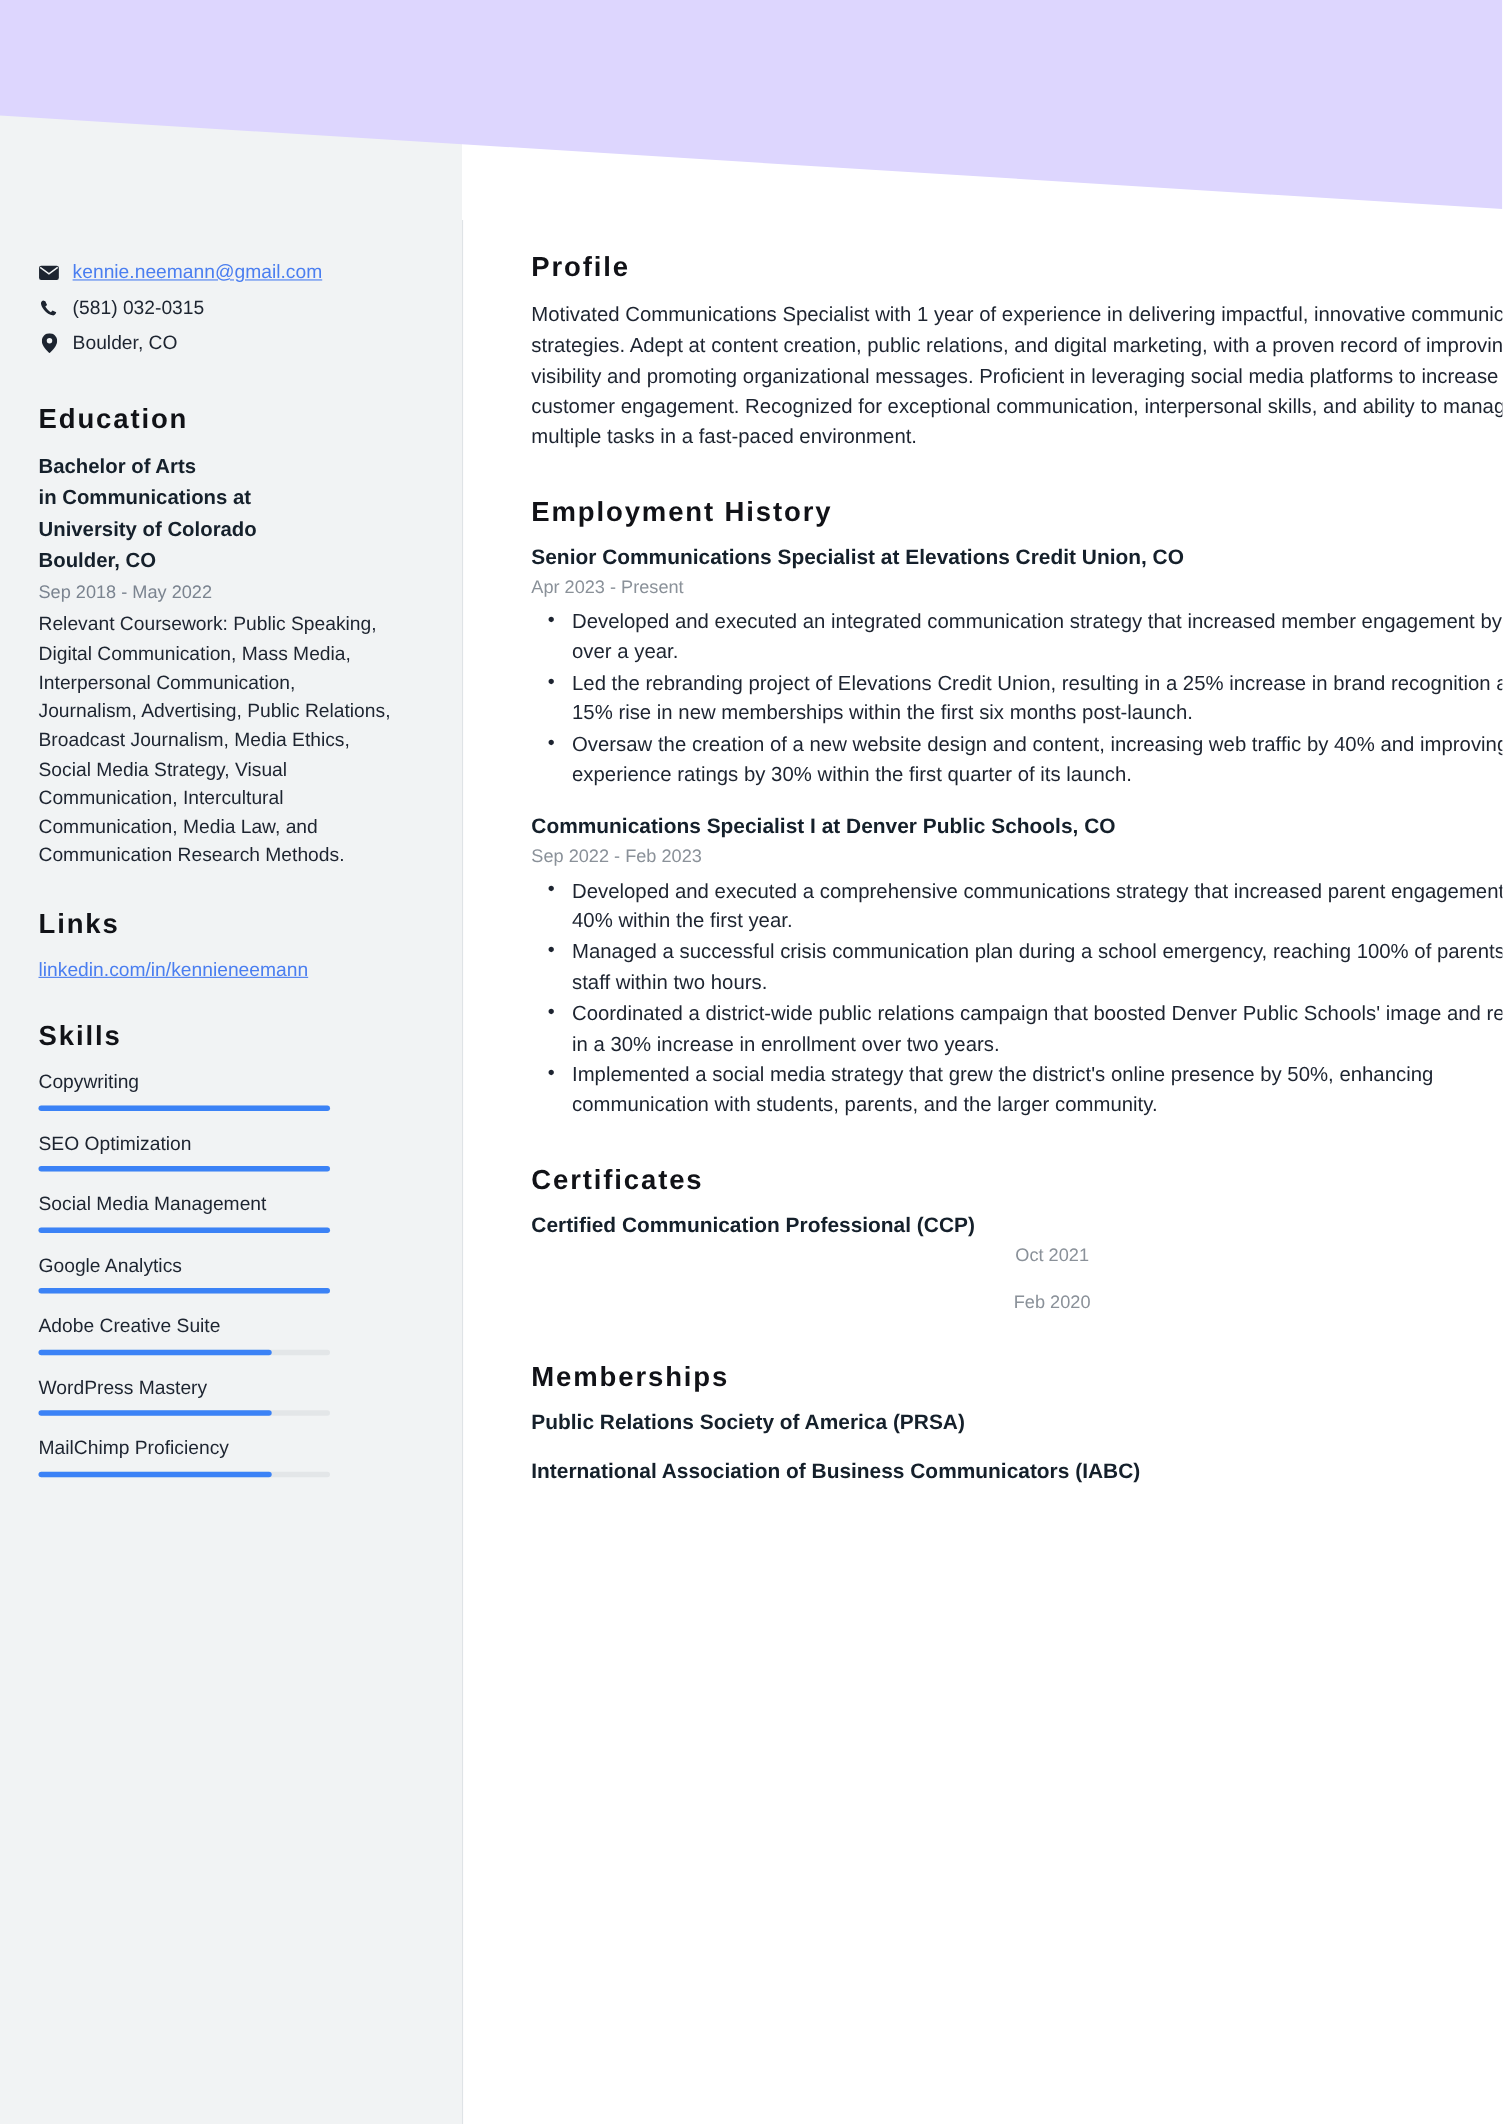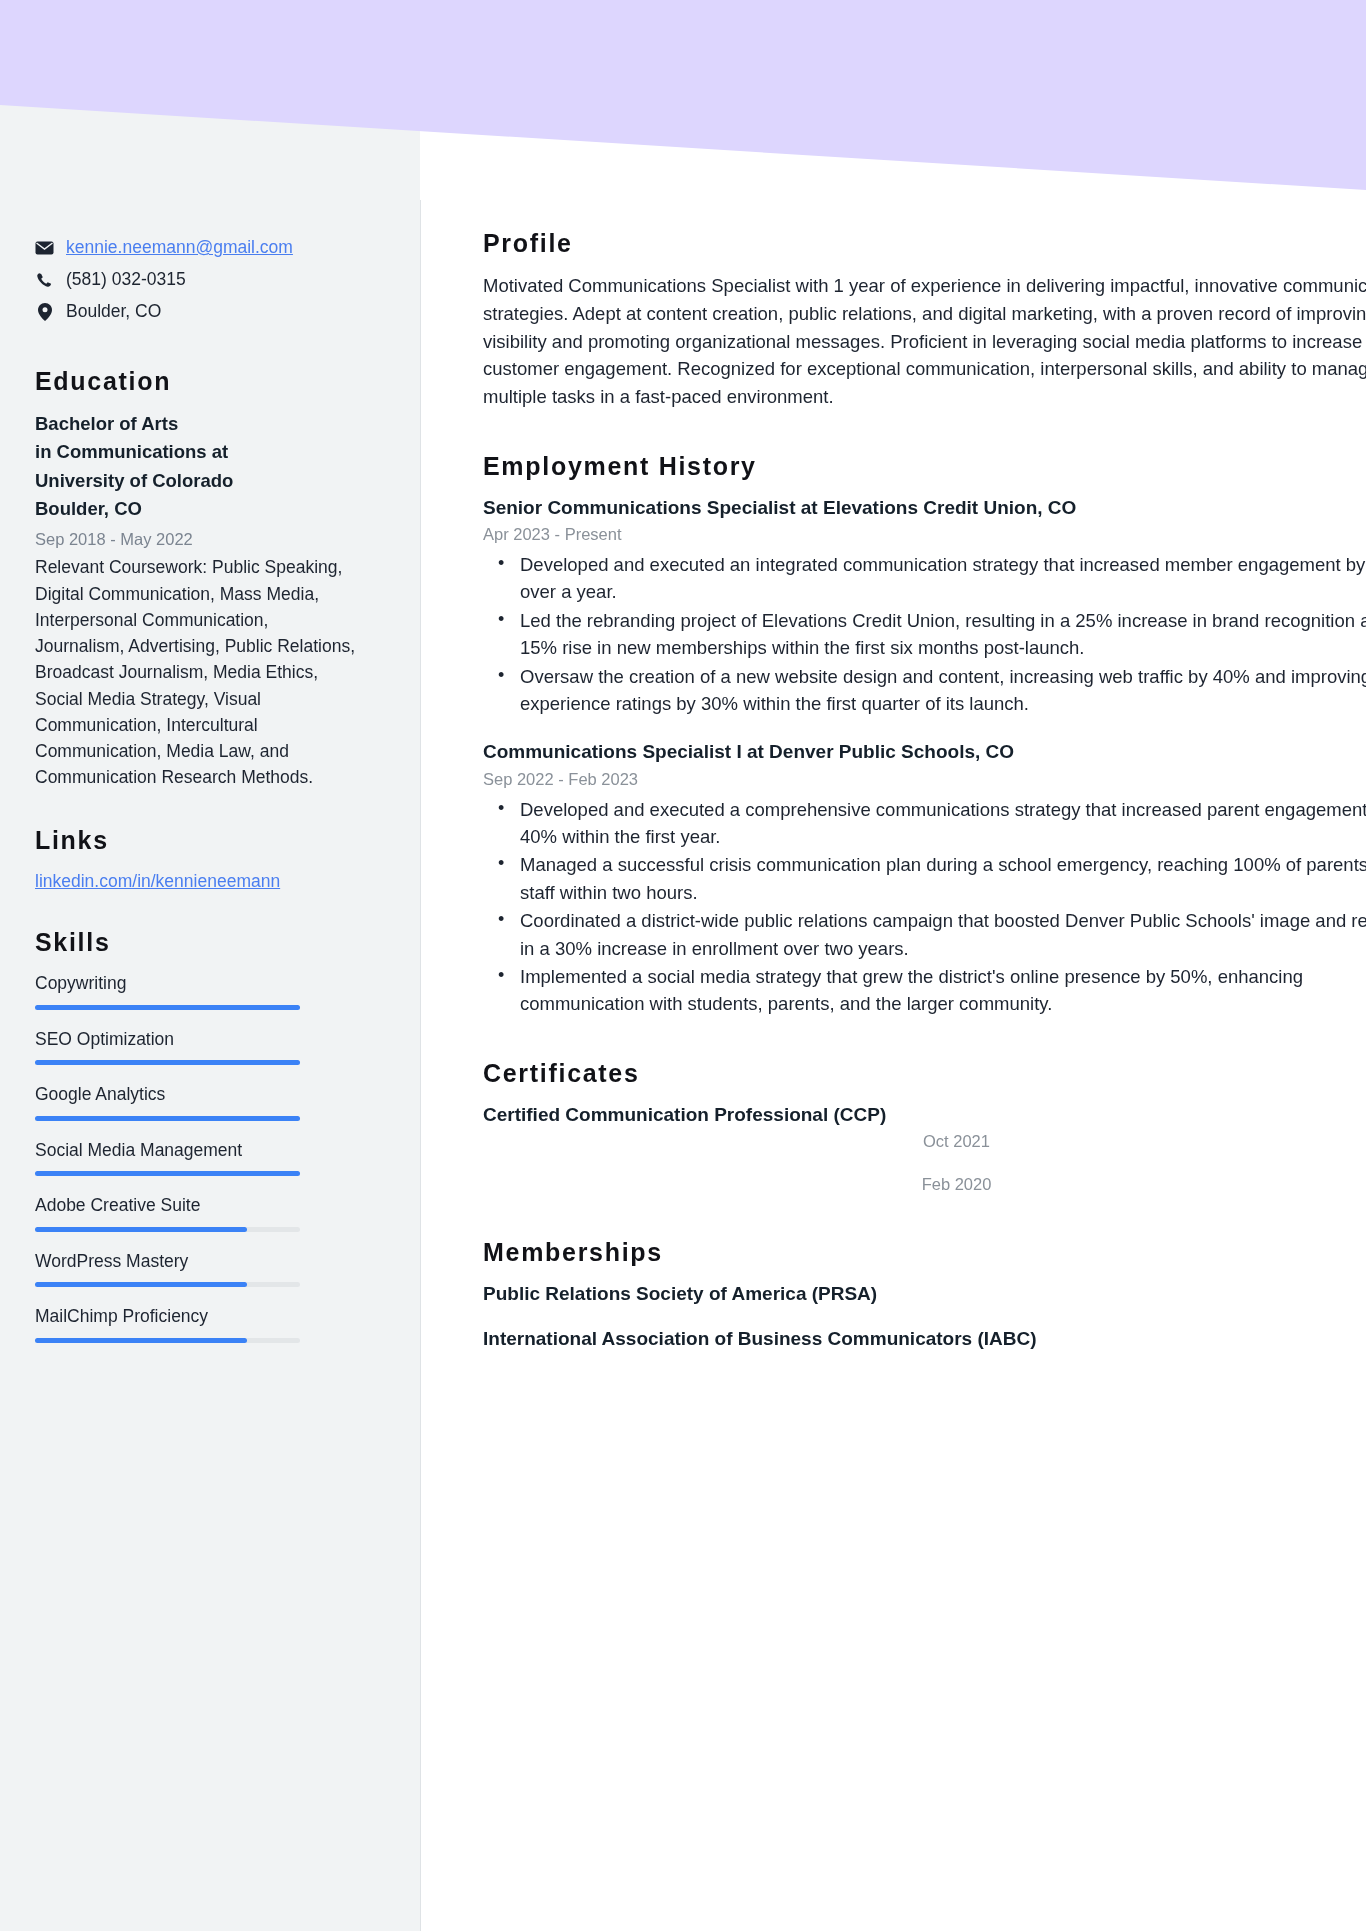--- a/index.html
+++ b/index.html
@@ -337,27 +337,27 @@
               <div class="bar-fill" style="width: 100%;"></div>
             </div>
           </div>
           <div class="skill-row">
             <div class="skill-name">SEO Optimization</div>
             <div class="bar-track">
               <div class="bar-fill" style="width: 100%;"></div>
             </div>
           </div>
           <div class="skill-row">
+            <div class="skill-name">Social Media Management</div>
+            <div class="bar-track">
+              <div class="bar-fill" style="width: 100%;"></div>
+            </div>
+          </div>
+          <div class="skill-row">
             <div class="skill-name">Google Analytics</div>
-            <div class="bar-track">
-              <div class="bar-fill" style="width: 100%;"></div>
-            </div>
-          </div>
-          <div class="skill-row">
-            <div class="skill-name">Social Media Management</div>
             <div class="bar-track">
               <div class="bar-fill" style="width: 100%;"></div>
             </div>
           </div>
           <div class="skill-row">
             <div class="skill-name">Adobe Creative Suite</div>
             <div class="bar-track">
               <div class="bar-fill" style="width: 80%;"></div>
             </div>
           </div>

